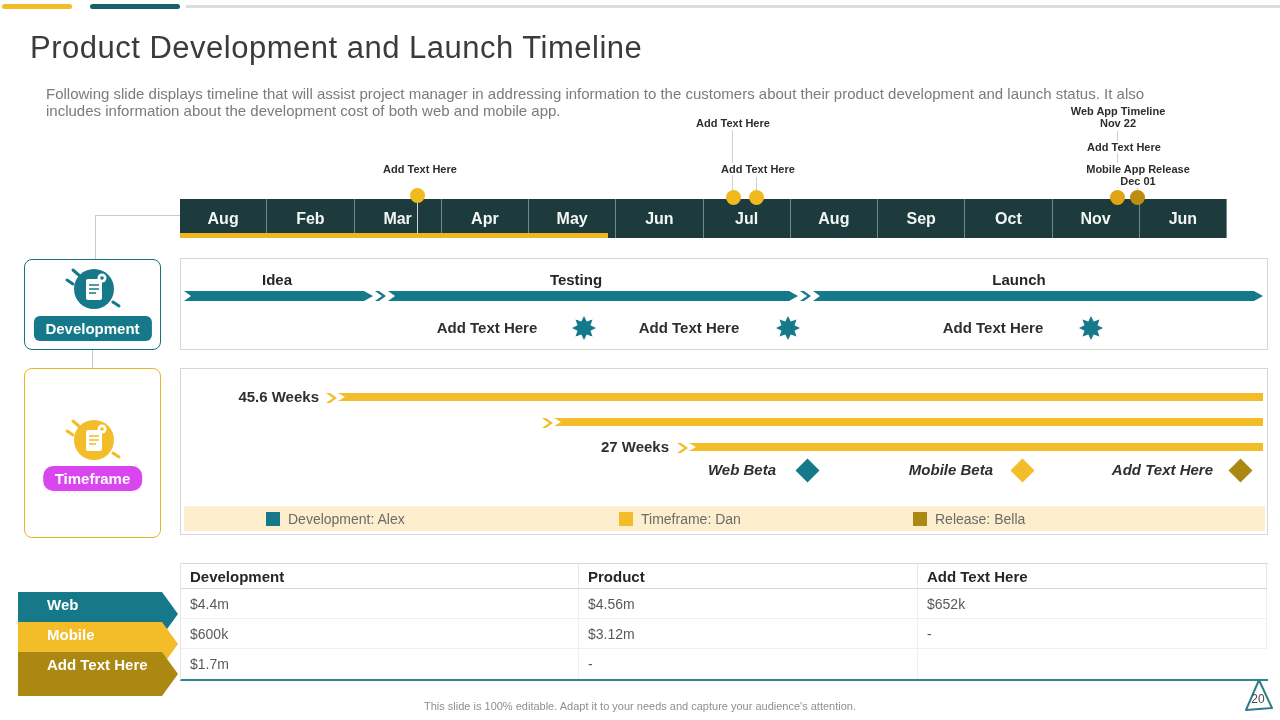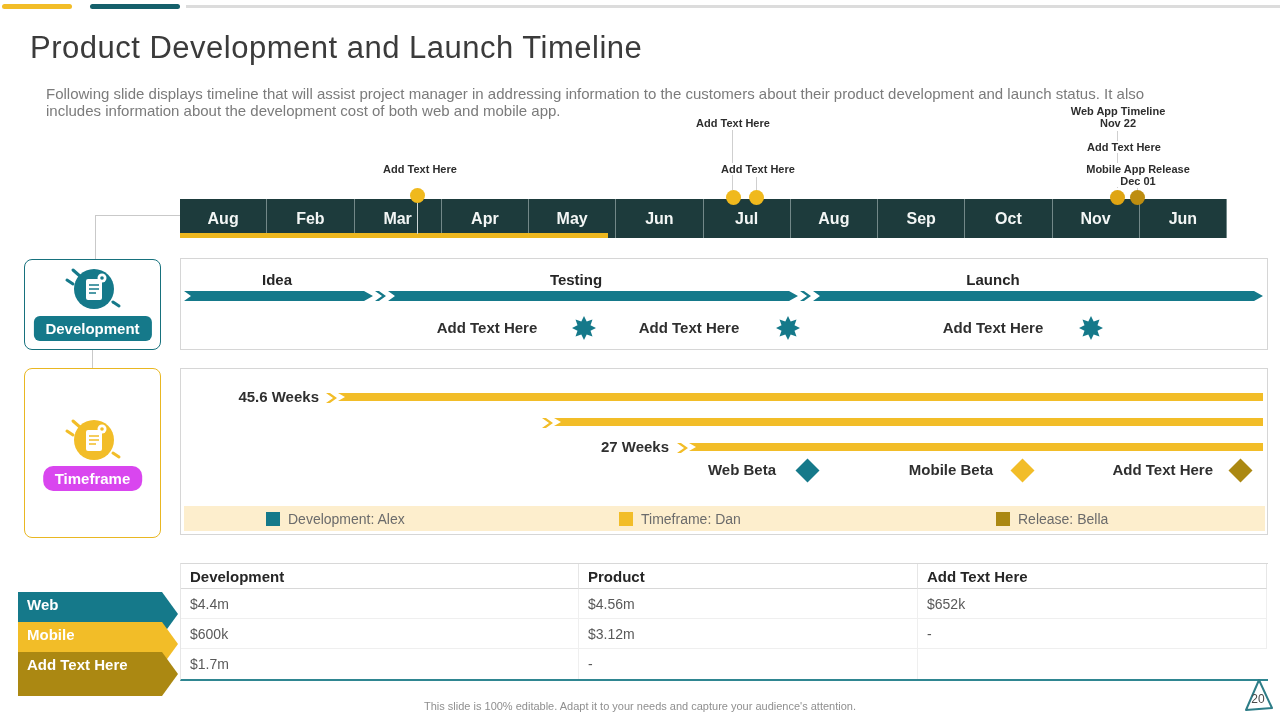--- a/index.html
+++ b/index.html
@@ -50,36 +50,36 @@
   .dev-bar { position:absolute; top:32px; height:10px; background:#15798a;
              clip-path:polygon(0 0, calc(100% - 9px) 0, 100% 50%, calc(100% - 9px) 100%, 0 100%, 7px 50%); }
   .chev { position:absolute; width:11px; height:10px; clip-path:polygon(0 0, 36% 0, 100% 50%, 36% 100%, 0 100%, 64% 50%); }
   .chev-t { background:#15798a; top:32px; }
   .note-label { position:absolute; top:60px; transform:translateX(-50%); font-size:15px; font-weight:bold; color:#2f2f2f; white-space:nowrap; }
   .star { position:absolute; top:57px; width:24px; height:24px; }
 
   .wk-label { position:absolute; left:0; text-align:right; font-size:15px; font-weight:bold; color:#2f2f2f; }
   .wk-bar { position:absolute; height:8px; background:#f2bd28; clip-path:polygon(0 0, 100% 0, 100% 100%, 0 100%, 7px 50%); }
   .chev-y { background:#f2bd28; }
-  .ms-label { position:absolute; top:92px; text-align:right; font-size:15px; font-weight:bold; color:#2f2f2f; }
+  .ms-label { position:absolute; top:92px; text-align:right; font-size:15px; font-weight:bold; color:#2f2f2f;font-style:italic; }
   .diamond { position:absolute; top:93px; width:17px; height:17px; transform:rotate(45deg); }
   .c-teal { background:#15798a; } .c-yellow { background:#f2bd28; } .c-gold { background:#ab8812; }
 
   .legend { position:absolute; left:3px; top:137px; width:1081px; height:25px; background:#fdeecd; }
   .legend-item { position:absolute; top:0; height:25px; display:flex; align-items:center; gap:8px; font-size:14px; color:#6b6b6b; }
   .legend-sq { width:14px; height:14px; }
 
   
   .table { position:absolute; left:180px; top:563px; width:1088px; border-top:1px solid #d8d8d8; border-left:1px solid #e6e6e6; border-bottom:2px solid #2f8691; background:#fff; }
   .trow { display:grid; grid-template-columns:398px 339px 349px; }
   .th { height:25px; line-height:25px; font-weight:bold; font-size:15px; color:#262626; padding-left:9px; border-right:1px solid #e6e6e6; border-bottom:1px solid #d8d8d8; }
   .td { height:30px; line-height:30px; font-size:14px; color:#595959; padding-left:9px; border-right:1px solid #efefef; border-bottom:1px solid #efefef; }
   .trow:last-child .td { border-bottom:none; }
 
-  .tag { position:absolute; left:18px; width:160px; height:44px; color:#fff; font-weight:bold; font-size:15px; line-height:26px; padding-left:9px; z-index:3;
+  .tag { position:absolute; left:18px; width:160px; height:44px; color:#fff; font-weight:bold; font-size:15px; line-height:26px; padding-left:29px; z-index:3;
          clip-path:polygon(0 0, calc(100% - 16px) 0, 100% 50%, calc(100% - 16px) 100%, 0 100%); }
   .tag-fold { position:absolute; left:20px; width:128px; height:6px; z-index:2; clip-path:polygon(0 0, 100% 0, 88% 100%, 0 65%); }
 
   .footer { position:absolute; left:0; top:700px; width:1280px; text-align:center; font-size:11px; color:#8f8f8f; }
   .page-badge { position:absolute; left:1240px; top:676px; }
 </style>
 </head>
 <body>
 
 <div class="slide">
@@ -160,21 +160,21 @@
       <path d="M28 23 h10 M28 27 h10 M28 31 h7" stroke="#f2bd28" stroke-width="1.6"></path>
       <circle cx="41" cy="16" r="4.5" fill="#fff"></circle>
       <circle cx="41" cy="16" r="1.8" fill="#f2bd28"></circle>
     </svg>
     <div class="side-label">Timeframe</div>
   </div>
 
   <div class="section-box dev-section">
     <div class="phase-label" style="left:96px">Idea</div>
     <div class="phase-label" style="left:395px">Testing</div>
-    <div class="phase-label" style="left:812px">Launch</div>
+    <div class="phase-label" style="left:838px">Launch</div>
 
     <div class="dev-bar" style="left:3px;width:189px"></div>
     <div class="chev chev-t" style="left:194px"></div>
     <div class="dev-bar" style="left:207px;width:410px"></div>
     <div class="chev chev-t" style="left:619px"></div>
     <div class="dev-bar" style="left:632px;width:450px"></div>
 
     <div class="note-label" style="left:306px">Add Text Here</div>
     <svg class="star" style="left:391px" viewBox="0 0 24 24">
         <polygon fill="#15798a" points="24,12 18.5,14.7 20.5,20.5 14.7,18.5 12,24 9.3,18.5 3.5,20.5 5.5,14.7 0,12 5.5,9.3 3.5,3.5 9.3,5.5 12,0 14.7,5.5 20.5,3.5 18.5,9.3"></polygon>
@@ -210,21 +210,21 @@
 
     <div class="legend">
       <div class="legend-item" style="left:82px">
         <span class="legend-sq c-teal"></span>
         <span>Development: Alex</span>
       </div>
       <div class="legend-item" style="left:435px">
         <span class="legend-sq c-yellow"></span>
         <span>Timeframe: Dan</span>
       </div>
-      <div class="legend-item" style="left:812px">
+      <div class="legend-item" style="left:729px">
         <span class="legend-sq c-gold"></span>
         <span>Release: Bella</span>
       </div>
     </div>
   </div>
 
   <div class="table">
     <div class="trow">
       <div class="th">Development</div>
       <div class="th">Product</div>

